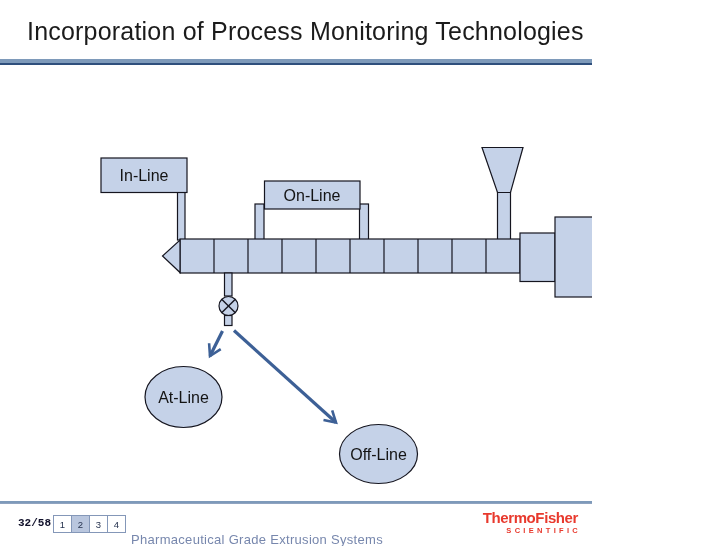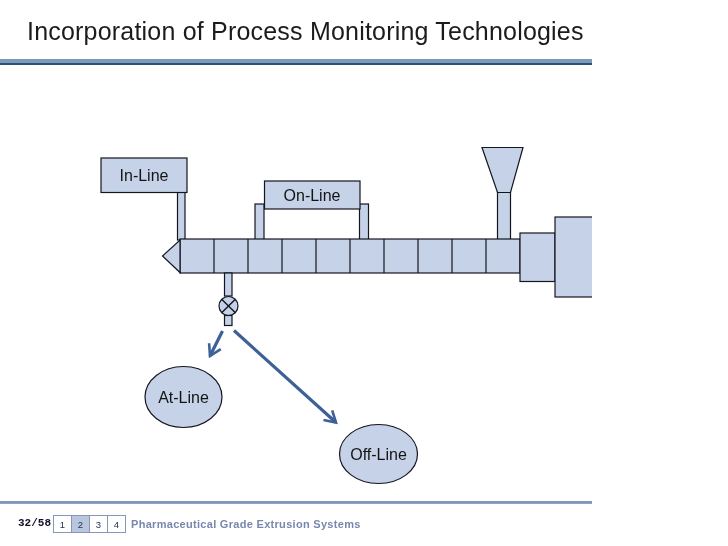--- a/index.html
+++ b/index.html
@@ -26,21 +26,21 @@
   .footer-rule-edge{position:absolute;left:0;top:503px;width:728px;height:1px;background:#8FA3C0;}
   .page-indicator{position:absolute;left:18px;top:517px;font-size:11px;font-weight:bold;color:#10102A;font-family:Liberation Mono, monospace;}
   .navboxes{position:absolute;left:53px;top:515px;display:flex;}
   .navbox{
     width:17px;height:16px;border:1px solid #8497B8;background:#ffffff;
     display:flex;align-items:center;justify-content:center;
     font-size:9.5px;color:#26334F;cursor:pointer;
   }
   .navbox + .navbox{margin-left:-1px;}
   .navbox.active{background:#B9C6DE;}
-  .deck-title{position:absolute;left:131px;top:518px;font-size:11px;color:#7787AD;letter-spacing:0.3px;font-weight:bold;}
+  .deck-title{position:absolute;left:131px;top:532px;font-size:13px;color:#7787AD;letter-spacing:0.3px;}
   .logo{position:absolute;right:14px;top:510px;text-align:right;line-height:1;}
   .logo-brand{font-size:15px;font-weight:bold;color:#E8392D;letter-spacing:-0.4px;}
   .logo-sub{font-size:7.5px;font-weight:bold;color:#E8392D;letter-spacing:3.3px;margin-top:2px;margin-right:-3px;}
 </style>
 </head>
 <body>
 
 <div class="slide">
 
   <div class="title">Incorporation of Process Monitoring Technologies</div>
@@ -110,14 +110,18 @@
 
   <div class="navboxes">
     <div class="navbox">1</div>
     <div class="navbox active">2</div>
     <div class="navbox">3</div>
     <div class="navbox">4</div>
   </div>
 
   <div class="deck-title">Pharmaceutical Grade Extrusion Systems</div>
 
+  <div class="logo">
+    <div class="logo-brand">ThermoFisher</div>
+    <div class="logo-sub">SCIENTIFIC</div>
+  </div>
 
 </div>
 
 </body></html>

